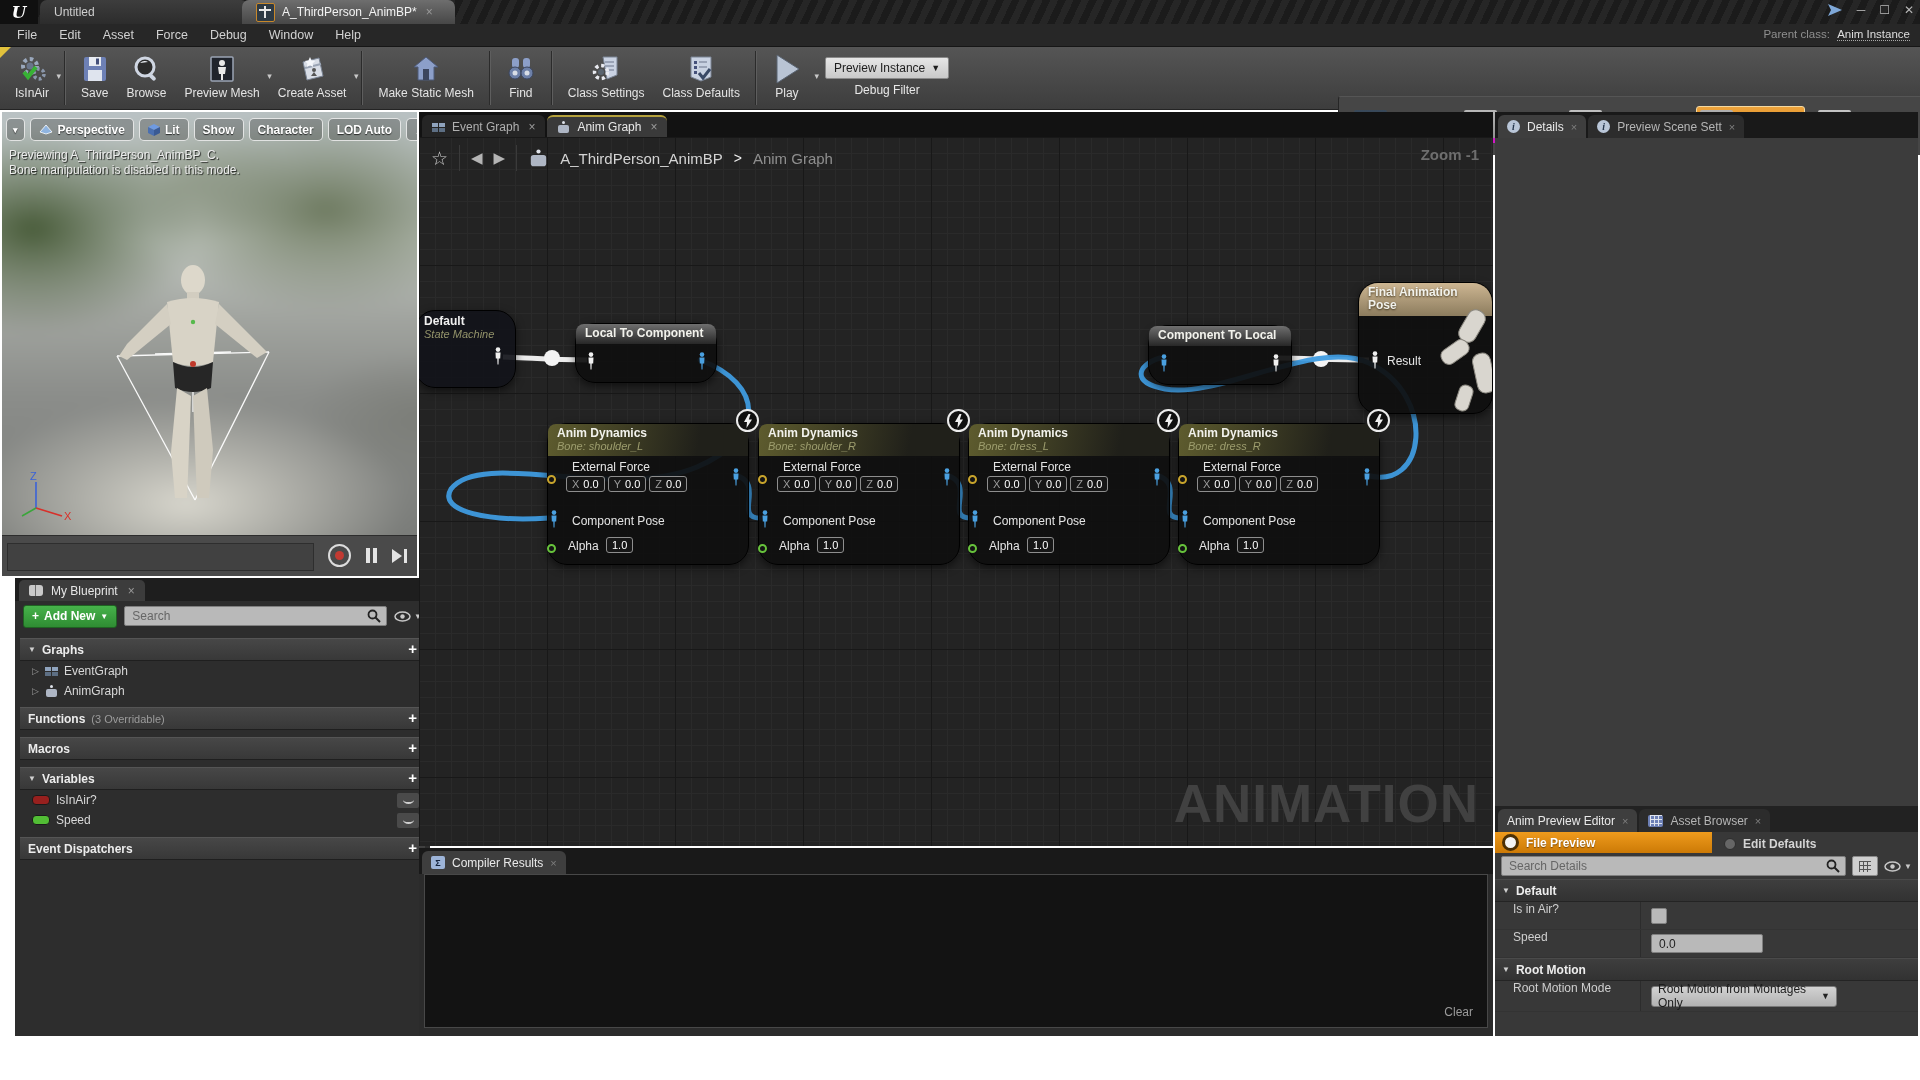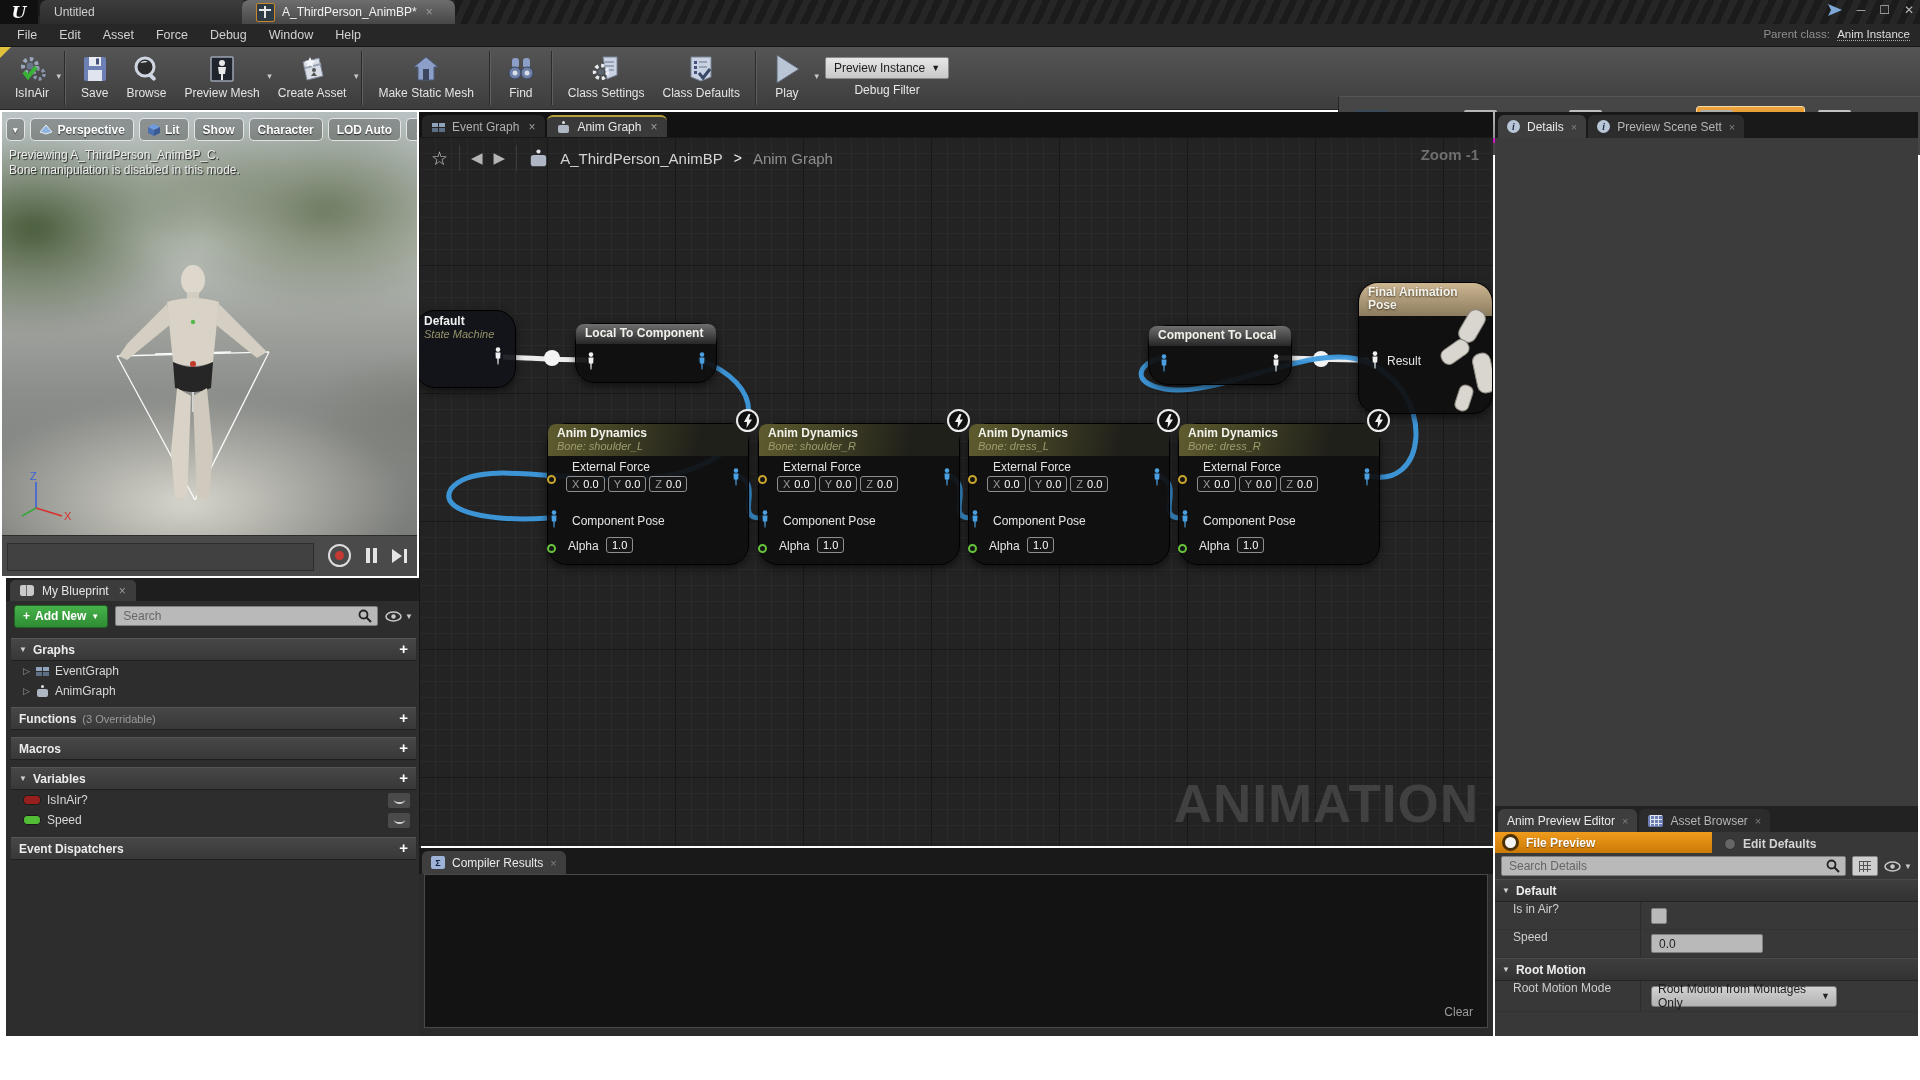--- a/index.html
+++ b/index.html
@@ -83,21 +83,21 @@
   .scrub{position:absolute;left:5px;top:7px;width:305px;height:26px;background:#414141;border:1px solid #2e2e2e;}
   .vpc-btns{position:absolute;right:10px;top:8px;display:flex;align-items:center;gap:15px;}
   .rec{width:19px;height:19px;border:2px solid #dcdcdc;border-radius:50%;display:flex;align-items:center;justify-content:center;}
   .rec i{width:9px;height:9px;background:#c23a32;border-radius:50%;}
   .pause{display:flex;gap:3px;}
   .pause i{width:4px;height:15px;background:#e4e4e4;}
   .step{display:flex;align-items:center;gap:2px;}
   .step .tri{width:0;height:0;border-left:10px solid #e4e4e4;border-top:7px solid transparent;border-bottom:7px solid transparent;}
   .step .bar{width:3px;height:14px;background:#e4e4e4;}
   
-  .mybp{left:6px;top:578px;width:415px;height:458px;background:#2d2d2d;}
+  .mybp{left:15px;top:578px;width:415px;height:458px;background:#2d2d2d;}
   .mybp-tabrow{height:23px;background:#1e1e1e;display:flex;align-items:flex-end;padding-left:4px;}
   .mybp-tab{display:flex;align-items:center;gap:8px;height:21px;background:#3c3c3c;border-radius:5px 5px 0 0;
     padding:0 10px;font-size:12px;color:#e6e6e6;}
   .book-icon{width:14px;height:11px;background:#c9c9c9;border-radius:2px 3px 3px 2px;position:relative;}
   .book-icon::after{content:"";position:absolute;left:6px;top:0;width:1px;height:11px;background:#6a6a6a;}
   .mybp-toolbar{height:30px;display:flex;align-items:center;gap:7px;padding:0 8px;}
   .addnew{background:linear-gradient(#46b24a,#2f8c33);border:1px solid #1f6322;border-radius:3px;height:21px;
     display:flex;align-items:center;gap:5px;padding:0 8px;color:#fff;font-size:12px;font-weight:bold;}
   .lightfield{background:#b9b9b9;border:1px solid #7f7f7f;border-radius:2px;height:18px;display:flex;align-items:center;
     color:#333;font-size:12px;padding:0 5px;position:relative;}

